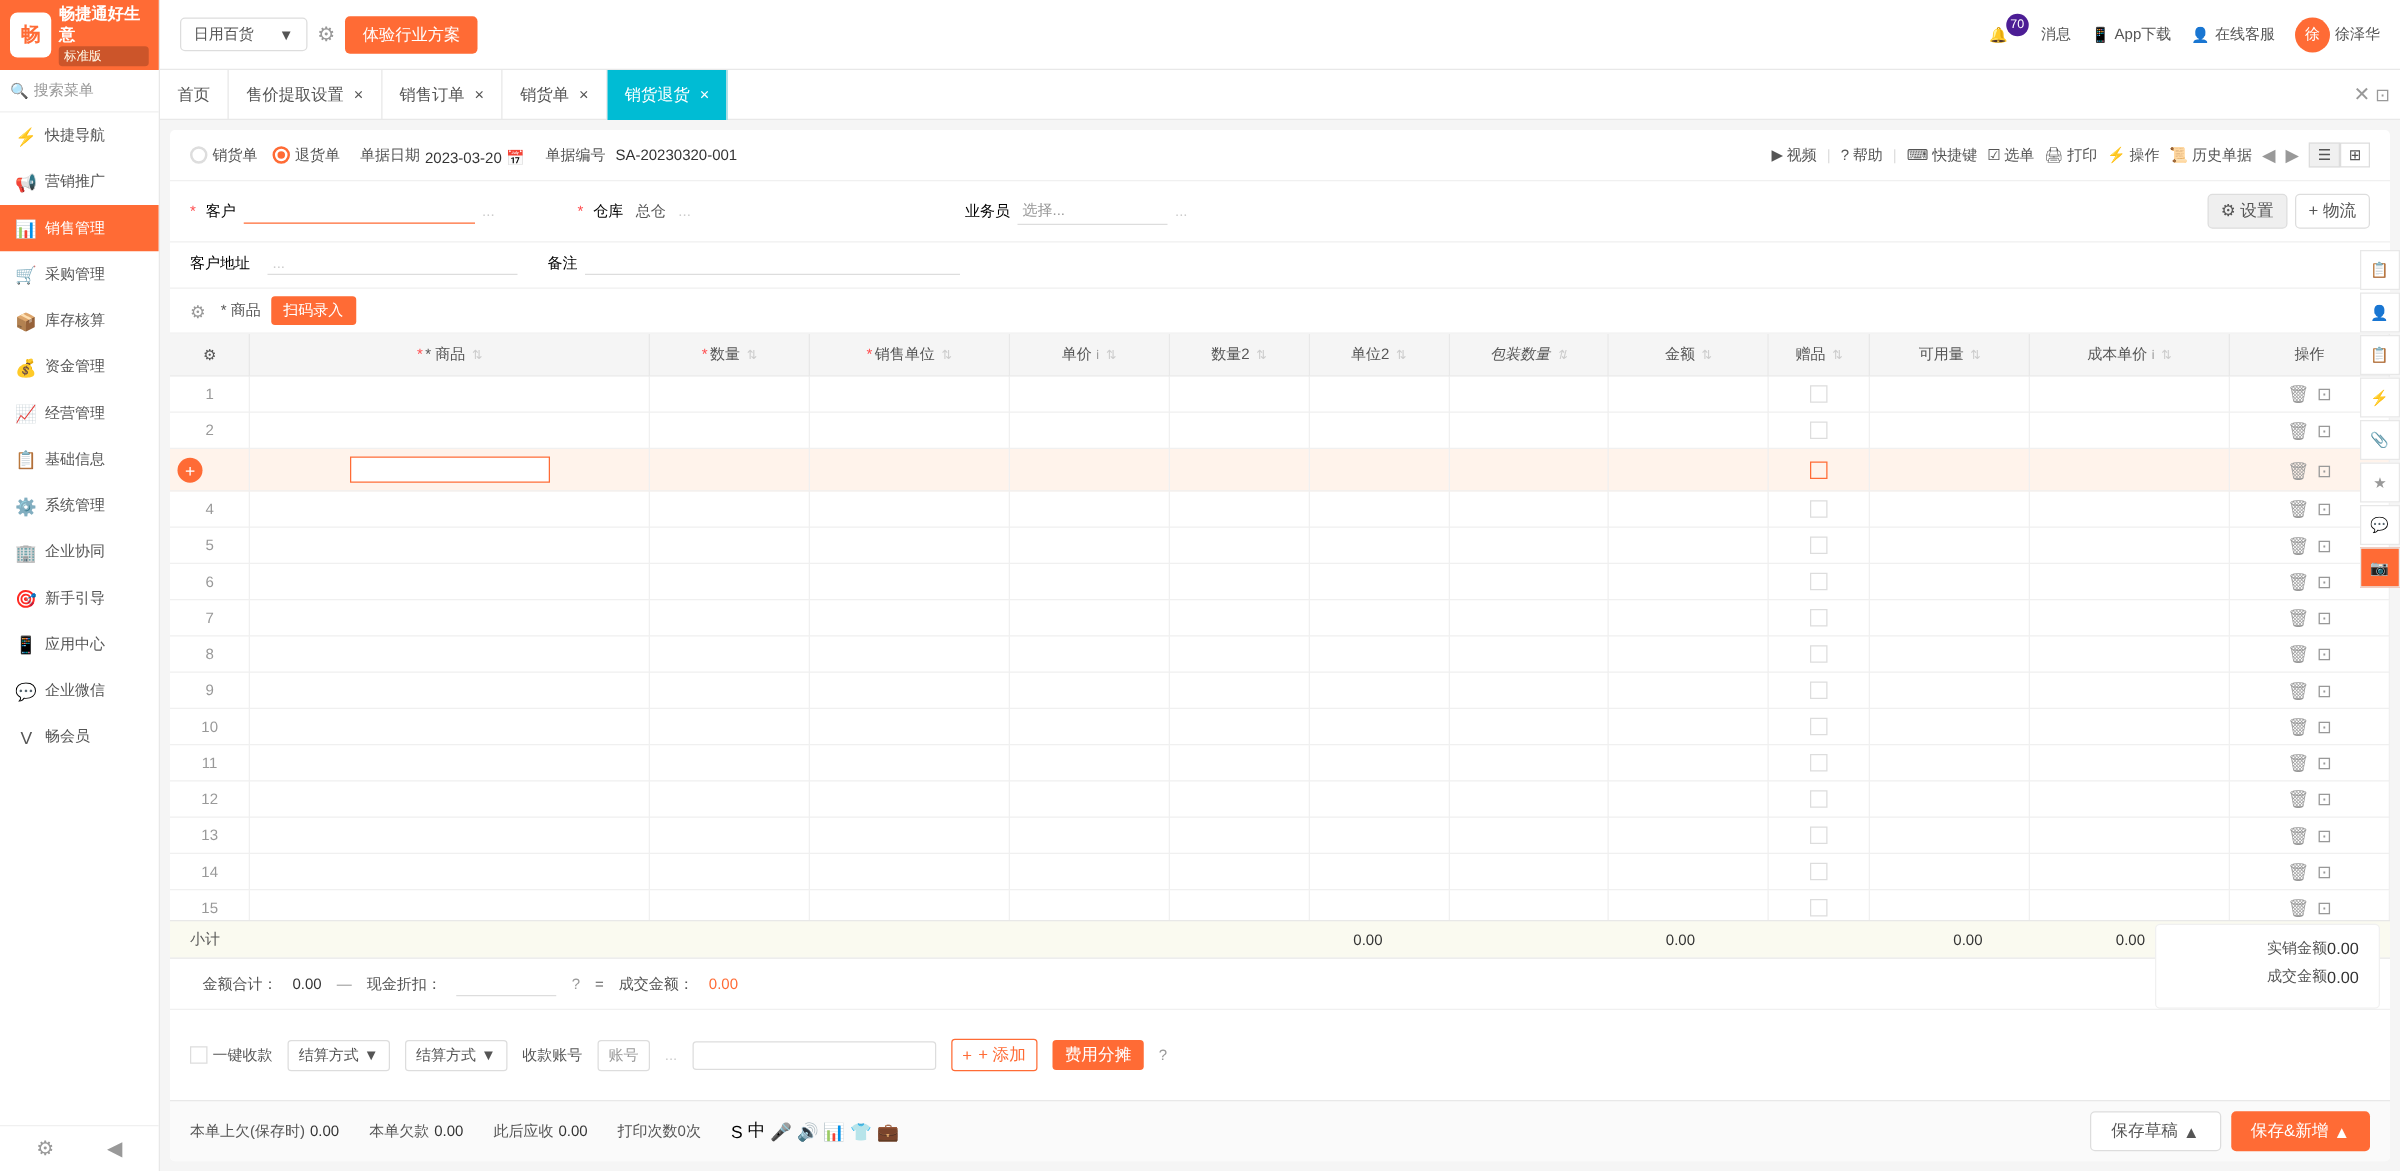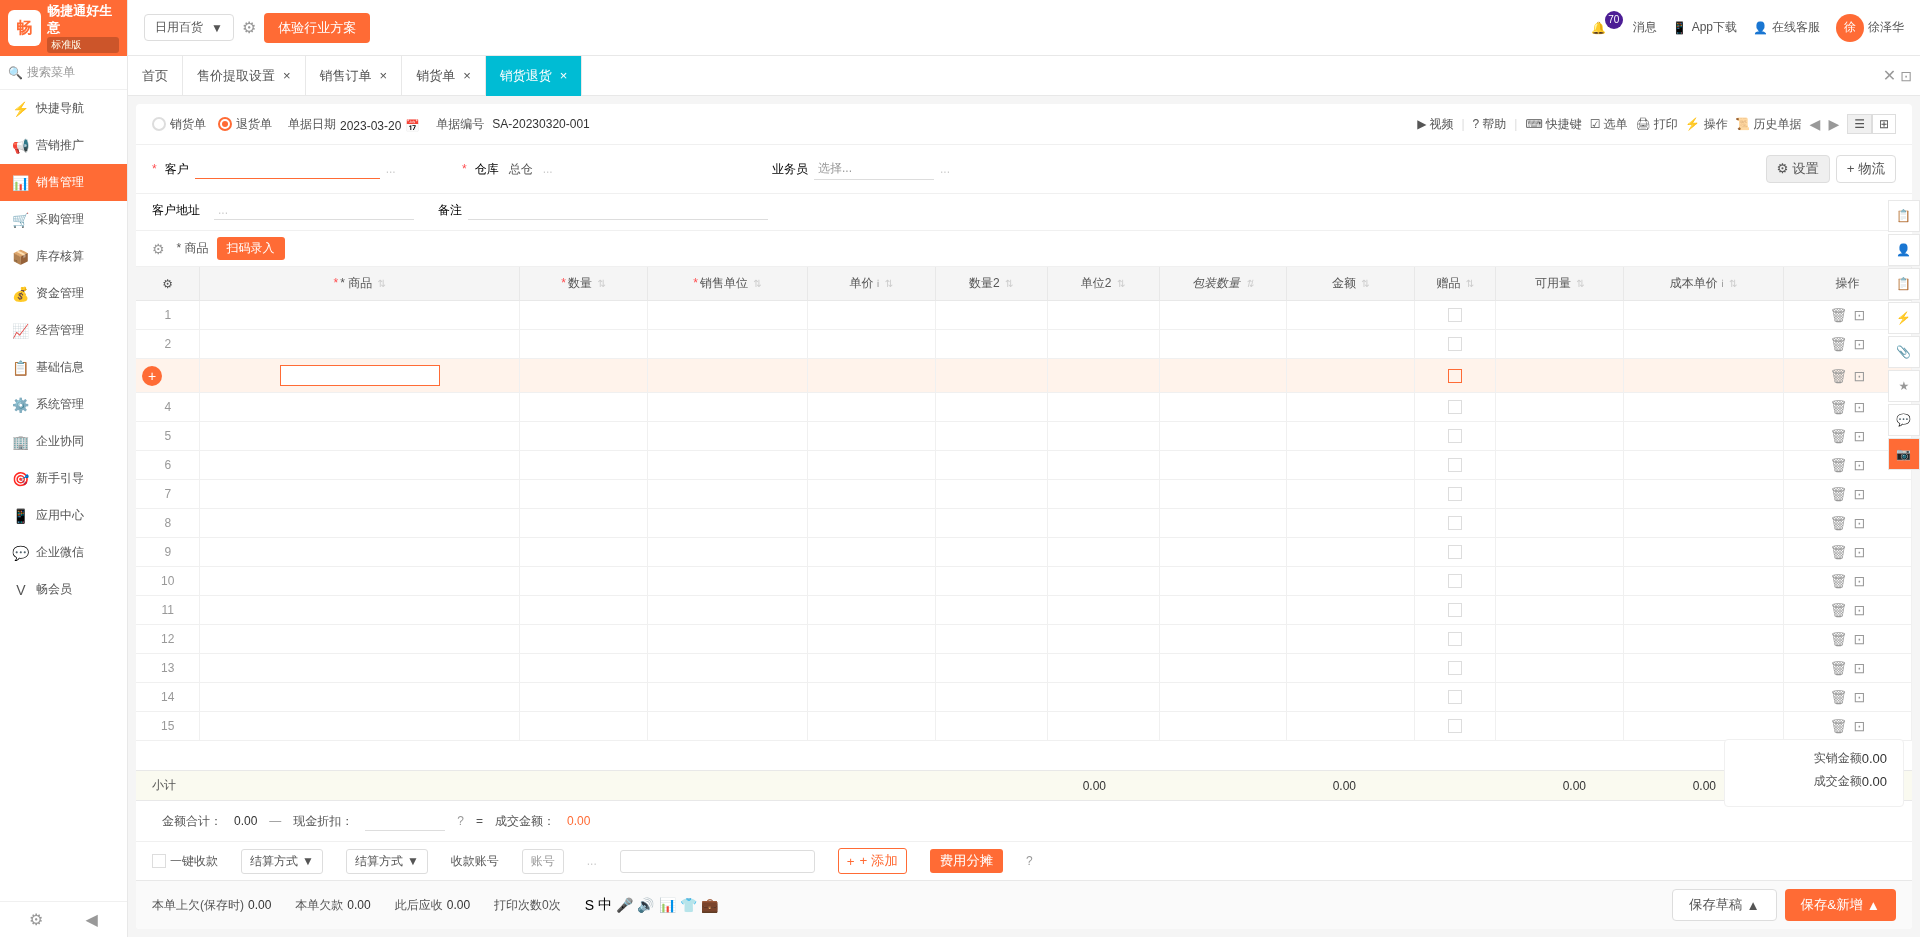--- a/index.html
+++ b/index.html
@@ -42,21 +42,21 @@
 
     
     .header {
       position: fixed; left: 128px; top: 0; right: 0; height: 56px;
       background: #fff; border-bottom: 1px solid #e8e8e8;
       display: flex; align-items: center; justify-content: space-between;
       padding: 0 16px; z-index: 100;
     }
     .header-left { display: flex; align-items: center; gap: 8px; }
     .header-dropdown {
-      display: flex; align-items: center; gap: 8px; border: 1px solid #ddd;
+      display: flex; align-items: center; gap: 20px; border: 1px solid #ddd;
       padding: 4px 10px; border-radius: 4px; cursor: pointer; color: #555;
     }
     .header-settings-icon { color: #999; cursor: pointer; font-size: 16px; }
     .header-trial-btn {
       background: #ff6b35; color: #fff; border: none; padding: 6px 14px;
       border-radius: 4px; cursor: pointer; font-size: 13px;
     }
     .header-right { display: flex; align-items: center; gap: 16px; color: #555; }
     .header-right-item { display: flex; align-items: center; gap: 4px; cursor: pointer; font-size: 12px; }
     .notif-badge {
@@ -207,22 +207,22 @@
     .cash-label { color: #555; }
     .cash-input {
       border: none; border-bottom: 1px solid #ddd; padding: 2px 4px; width: 80px; outline: none;
     }
     .help-icon { color: #999; font-size: 12px; cursor: pointer; }
     .equal-icon { color: #555; }
     .deal-label { color: #555; }
     .deal-value { color: #ff6b35; font-weight: 500; }
 
     .payment-row {
-      border-top: 1px solid #f0f0f0; padding: 6px 16px;
-      display: flex; align-items: center; gap: 23px;
+      border-top: 1px solid #f0f0f0; padding: 23px 16px;
+      display: flex; align-items: center; gap: 12px;
     }
     .checkbox-item { display: flex; align-items: center; gap: 4px; cursor: pointer; color: #555; }
     .checkbox-box { width: 14px; height: 14px; border: 1px solid #ddd; display: inline-block; vertical-align: middle; }
     .select-box {
       border: 1px solid #ddd; padding: 3px 8px; border-radius: 3px; color: #555;
       display: flex; align-items: center; gap: 4px; cursor: pointer;
     }
     .input-field {
       border: 1px solid #ddd; padding: 3px 8px; border-radius: 3px; color: #999;
       min-width: 80px;

